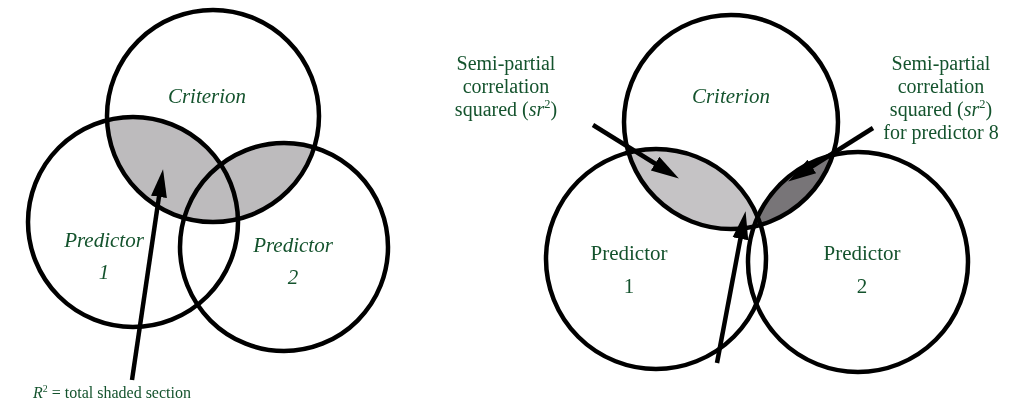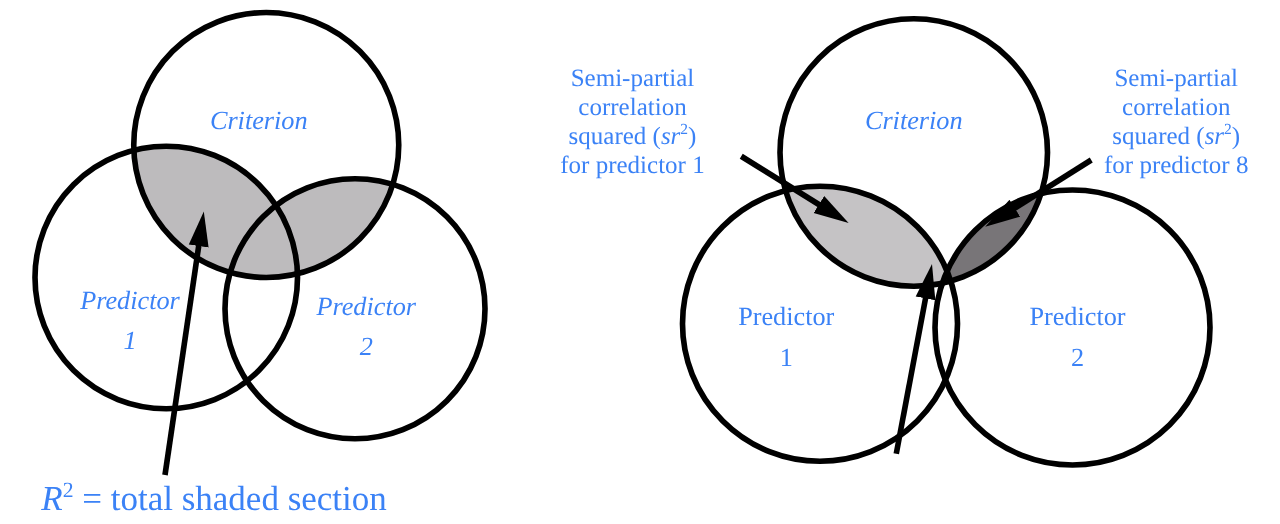--- a/index.html
+++ b/index.html
@@ -1,25 +1,25 @@
 <!DOCTYPE html>
 <html><head>
 <meta charset="utf-8">
 <style>
   html,body{margin:0;padding:0;background:#ffffff;}
   .stage{position:relative;width:1024px;height:419px;background:#ffffff;overflow:hidden;
          font-family:"Liberation Serif",serif;color:#000;}
   .stage svg{position:absolute;left:0;top:0;z-index:2;pointer-events:none;}
-  .lbl{position:absolute;z-index:1;font-family:"Liberation Serif",serif;color:#3b82f6;}
+  .lbl{position:absolute;z-index:1;font-family:"Liberation Serif",serif;color:#14532d;}
   .center{text-align:center;}
   .line{display:block;}
   .circle-label{font-size:21px;line-height:32px;font-style:italic;}
   .circle-label-r{font-size:21px;line-height:33px;}
   .ann{font-size:20px;line-height:23px;}
-  .caption{font-size:28px;}
+  .caption{font-size:16px;}
   sup{font-size:0.62em;vertical-align:super;line-height:0;}
   i{font-style:italic;}
 </style>
 </head>
 <body>
 
 <div class="stage">
 
   <div class="lbl circle-label center" style="left:129px;top:80px;width:156px;">
     <span class="line">Criterion</span>
@@ -40,21 +40,20 @@
   </div>
 
   <div class="lbl circle-label center" style="left:653px;top:80px;width:156px;">
     <span class="line">Criterion</span>
   </div>
 
   <div class="lbl ann center" style="left:426px;top:52px;width:160px;">
     <span class="line">Semi-partial</span>
     <span class="line">correlation</span>
     <span class="line"><span>squared (</span><i>sr</i><sup>2</sup><span>)</span></span>
-    <span class="line">for predictor 1</span>
   </div>
 
   <div class="lbl ann center" style="left:861px;top:52px;width:160px;">
     <span class="line">Semi-partial</span>
     <span class="line">correlation</span>
     <span class="line"><span>squared (</span><i>sr</i><sup>2</sup><span>)</span></span>
     <span class="line">for predictor 8</span>
   </div>
 
   <div class="lbl circle-label-r center" style="left:569px;top:237px;width:120px;">

